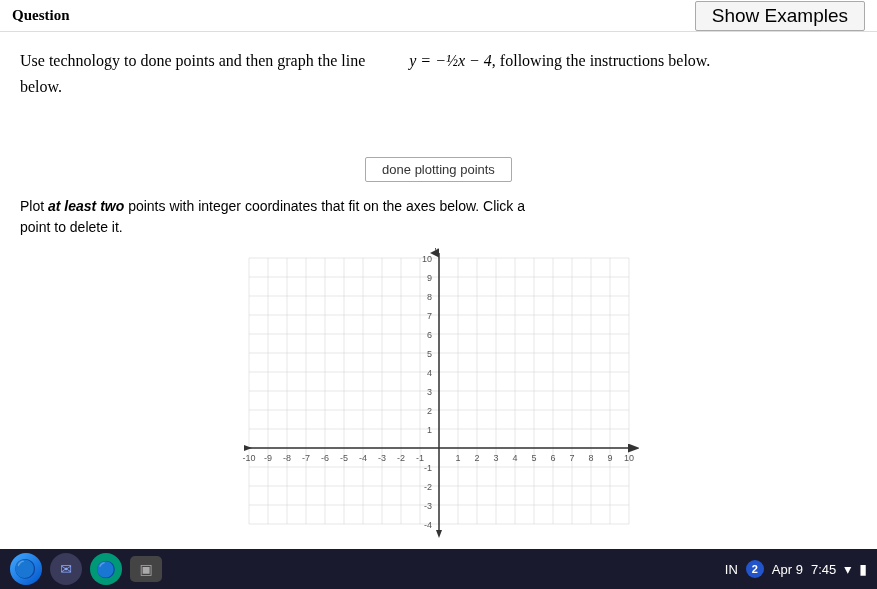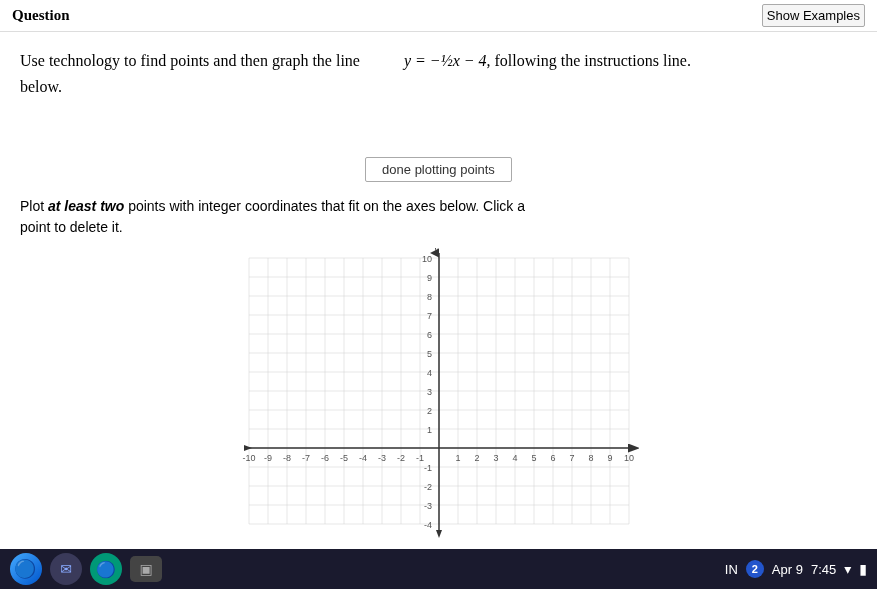--- a/index.html
+++ b/index.html
@@ -22,22 +22,22 @@
       height: 32px;
     }
     .top-bar-left {
       font-weight: bold;
       font-size: 15px;
       font-family: Georgia, serif;
     }
     .show-examples-btn {
       border: 1px solid #aaa;
       background: #f5f5f5;
-      padding: 3px 4px;
-      font-size: 13px;
+      padding: 3px 16px;
+      font-size: 19px;
       cursor: pointer;
       font-family: Arial, sans-serif;
       border-radius: 2px;
     }
 
     
     .main-content {
       padding: 16px 20px 8px 20px;
     }
 
@@ -144,21 +144,21 @@
 <body>
 
 <div class="top-bar">
   <span class="top-bar-left">Question</span>
   <button class="show-examples-btn">Show Examples</button>
 </div>
 
 <div class="main-content">
 
   <div class="question-text">
-    <span>Use technology to find points and then graph the line </span><span style="font-style:italic;margin-left:40px;">y = −½x − 4</span><span>, following the instructions line.</span>
+    <span>Use technology to done points and then graph the line </span><span style="font-style:italic;margin-left:40px;">y = −½x − 4</span><span>, following the instructions below.</span>
     <br>below.
   </div>
 
   <div class="done-btn-wrapper">
     <button class="done-btn">done plotting points</button>
   </div>
 
   <div class="plot-instructions">
     Plot <em>at least two</em> points with integer coordinates that fit on the axes below. Click a<br>
     point to delete it.

